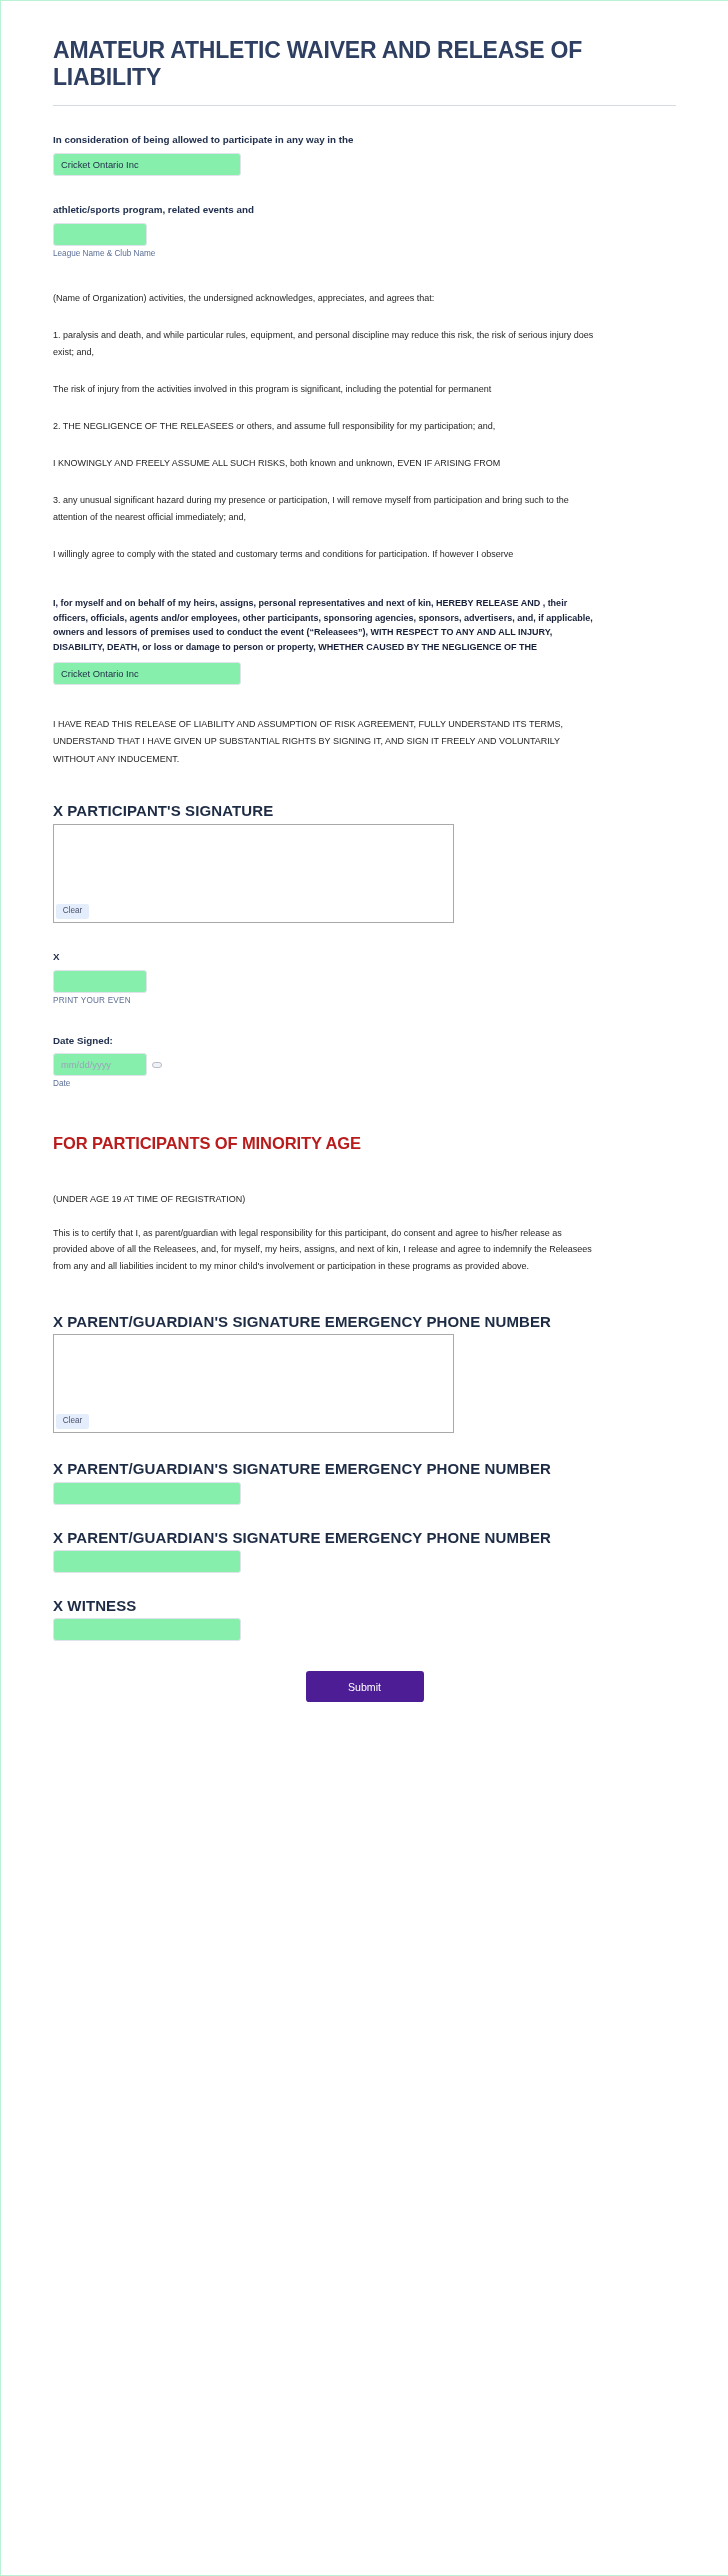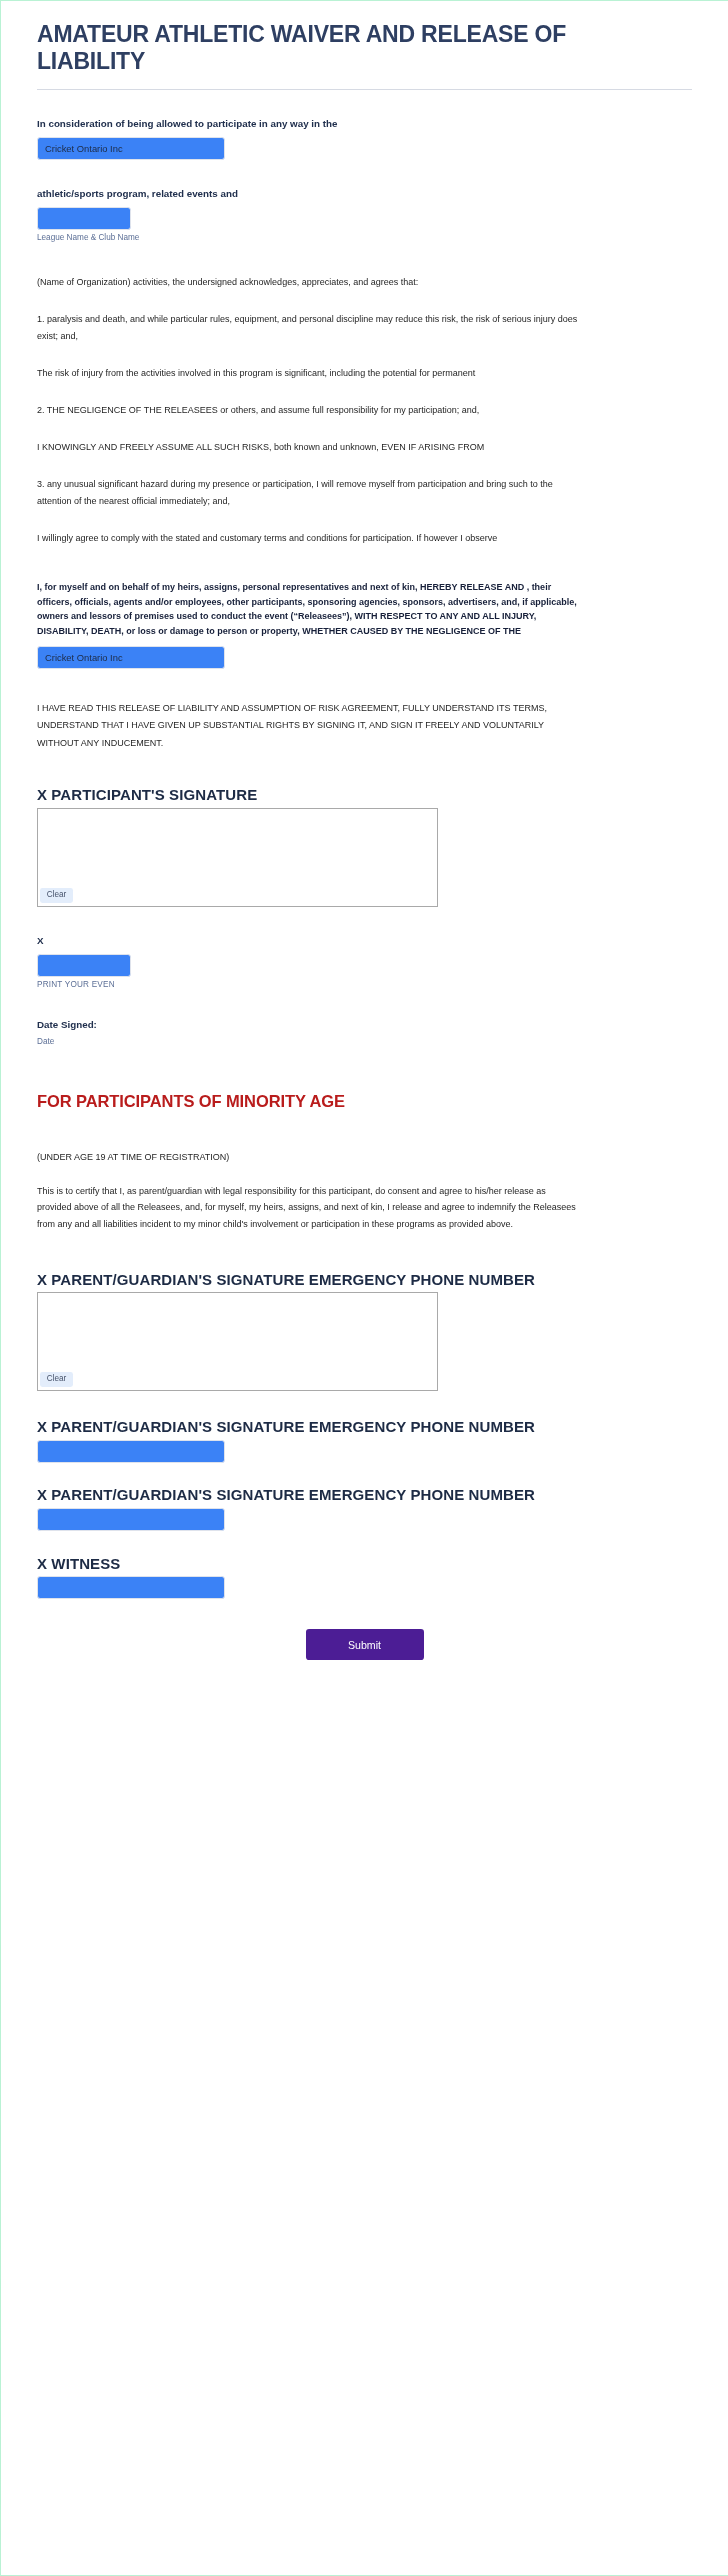--- a/index.html
+++ b/index.html
@@ -9,21 +9,21 @@
     padding: 0;
     background: #ffffff;
     font-family: "Liberation Sans", sans-serif;
   }
   .page {
     width: 729px;
     min-height: 2576px;
     position: relative;
     background: #ffffff;
     border: 1.6px solid #b9f2d4;
-    padding: 0;
+    padding: 16px;
   }
   .form-inner {
     padding: 20.4px 36px 0 36px;
   }
 
   
   .form-title {
     font-size: 23px;
     line-height: 1.17;
     font-weight: 700;
@@ -57,21 +57,21 @@
     font-size: 8.2px;
     letter-spacing: 0.2px;
   }
 
   
   input.txt {
     display: block;
     height: 23px;
     border: 0.8px solid #dfe3ec;
     border-radius: 3.1px;
-    background: #3b82f6;
+    background: #86efac;
     font-family: "Liberation Sans", sans-serif;
     font-size: 9.4px;
     color: #1d2b45;
     padding: 0 7px;
     outline: none;
   }
   input.txt::placeholder { color: #9aa4b8; }
   .w-long  { width: 188px; }
   .w-short { width: 94px; }
   .w-date  { width: 94px; }
@@ -231,20 +231,24 @@
     <div class="block">
       <div class="q-label">X</div>
       <input class="txt w-short" type="text" value="" style="">
       <div class="sub-label caps">PRINT YOUR EVEN</div>
     </div>
 
     <div class="gap-34"></div>
 
     <div class="block">
       <div class="q-label">Date Signed:</div>
+      <div class="date-row">
+        <input class="txt w-date" type="text" placeholder="mm/dd/yyyy" style="">
+        <span class="date-pill"></span>
+      </div>
       <div class="sub-label">Date</div>
     </div>
 
     <div class="gap-56"></div>
 
     <h2 class="section-heading">FOR PARTICIPANTS OF MINORITY AGE</h2>
 
     <div class="gap-48"></div>
 
     <p class="para">(UNDER AGE 19 AT TIME OF REGISTRATION)</p>

